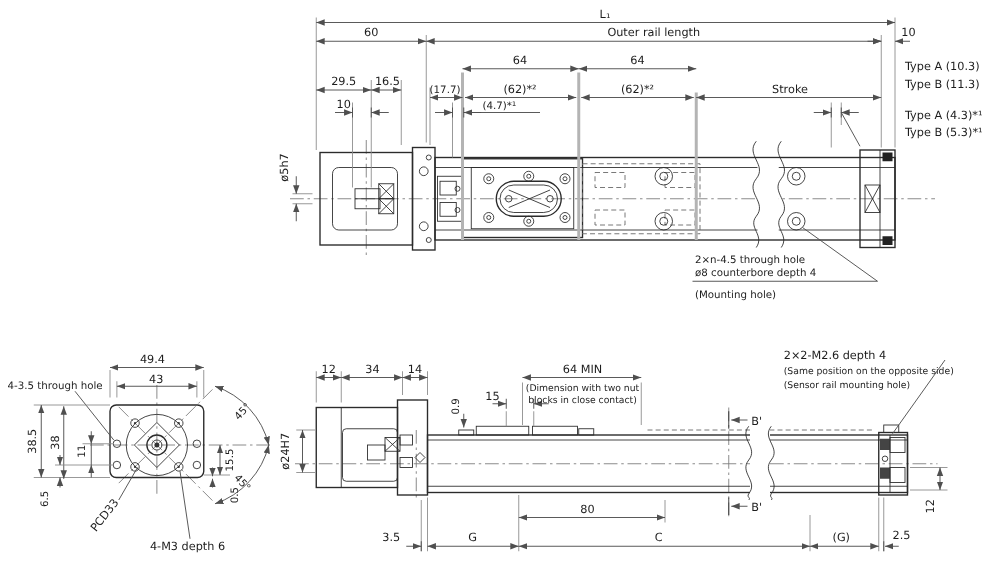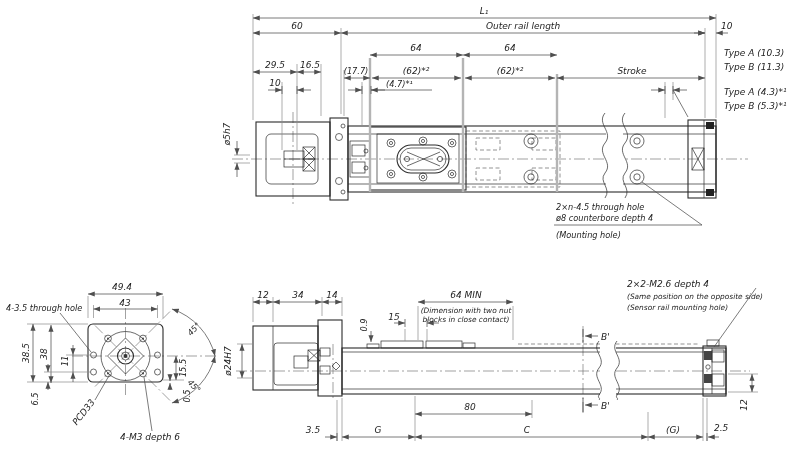--- a/index.html
+++ b/index.html
@@ -1,16 +1,16 @@
 <!DOCTYPE html>
 <html><head>
 <meta charset="utf-8">
 <style>
   html,body{margin:0;padding:0;background:#fff;}
-  .sheet{position:relative;width:806px;height:450px;background:#fff;overflow:hidden;font-style:italic;}
+  .sheet{position:relative;width:806px;height:450px;background:#fff;overflow:hidden;}
   svg{display:block;}
   .ol  {fill:none;stroke:#2b2b2b;stroke-width:1.1;}
   .ol2 {fill:none;stroke:#2b2b2b;stroke-width:0.7;}
   .dim {fill:none;stroke:#4f4f4f;stroke-width:0.75;}
   .ext {fill:none;stroke:#8a8a8a;stroke-width:0.7;}
   .extbar{fill:none;stroke:#b4b4b4;stroke-width:2.4;}
   .cl  {fill:none;stroke:#7a7a7a;stroke-width:0.7;stroke-dasharray:11 3 2 3;}
   .ph  {fill:none;stroke:#666;stroke-width:0.7;stroke-dasharray:4 2.5;}
   .t   {font-family:"DejaVu Sans","Liberation Sans",sans-serif;font-size:9px;fill:#1d1d1d;text-anchor:middle;}
   .tm  {font-size:8.2px;}

